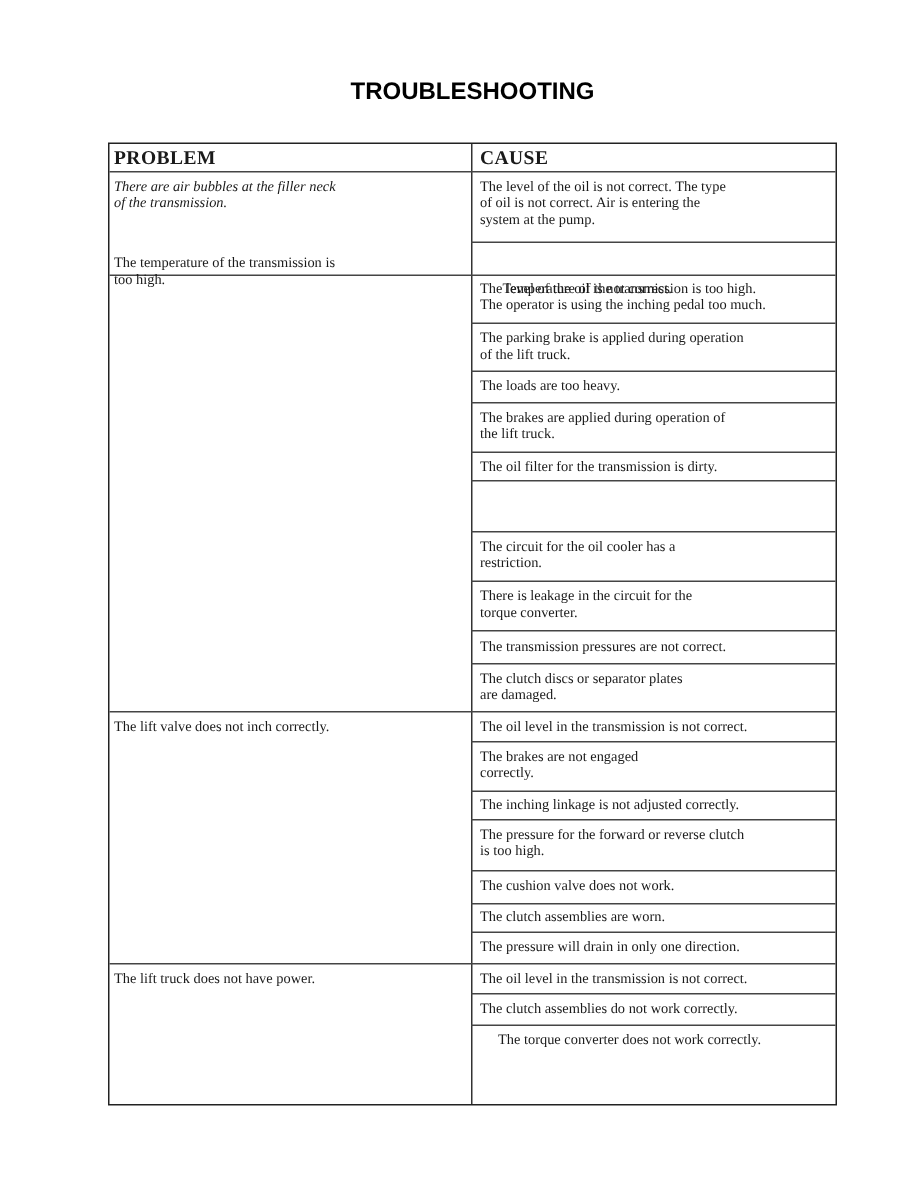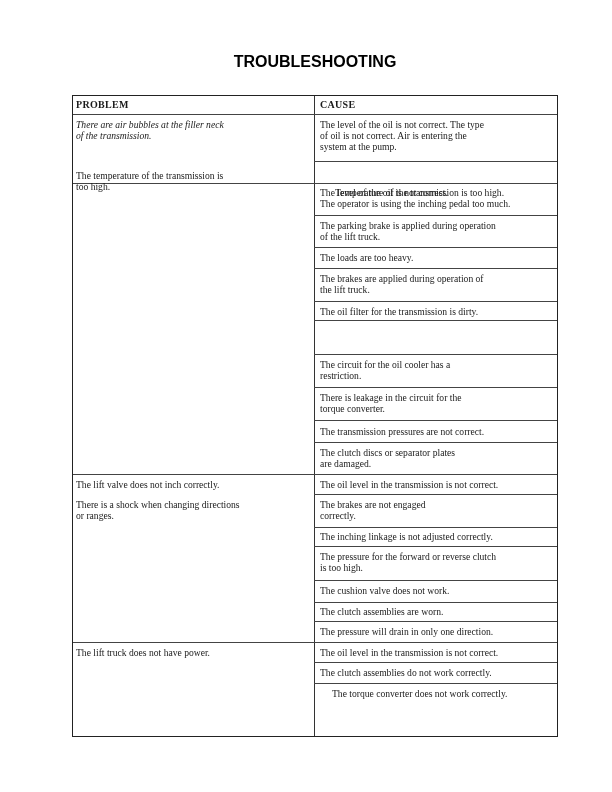--- a/index.html
+++ b/index.html
@@ -12,21 +12,21 @@
   .table {
     position: absolute; left: 72px; top: 95px; width: 486px; height: 642px;
     border: 1px solid #222; box-sizing: border-box;
   }
   .vdiv { position: absolute; left: 241px; top: 0; bottom: 0; width: 1px; background: #333; }
   .hline { position: absolute; height: 1px; background: #444; }
   .cell {
     position: absolute; font-family: "Liberation Serif", serif; font-size: 9.6px;
     line-height: 11px; color: #1a1a1a; white-space: pre-line;
   }
-  .hdr { font-weight: bold; letter-spacing: 0.3px; font-size: 10px; }
+  .hdr { font-weight: bold; letter-spacing: 0.3px; font-size: 13px; }
 </style>
 </head>
 <body>
 
 <div class="title">TROUBLESHOOTING</div>
 
 <div class="table">
   <div class="vdiv"></div>
 
   <div class="cell hdr" style="left:3px; top:3px;">PROBLEM</div>
@@ -64,22 +64,20 @@
   <div class="cell" style="left:247px; top:296px;">There is leakage in the circuit for the
 torque converter.</div>
   <div class="hline" style="left:241px; right:0; top:324px;"></div>
   <div class="cell" style="left:247px; top:330px;">The transmission pressures are not correct.</div>
   <div class="hline" style="left:241px; right:0; top:346px;"></div>
   <div class="cell" style="left:247px; top:351px;">The clutch discs or separator plates
 are damaged.</div>
   <div class="hline" style="left:0; right:0; top:378px;"></div>
 
   <div class="cell" style="left:3px; top:383px;">The lift valve does not inch correctly.</div>
-  <div class="cell" style="left:3px; top:403px;">There is a shock when changing directions
-or ranges.</div>
   <div class="cell" style="left:247px; top:383px;">The oil level in the transmission is not correct.</div>
   <div class="hline" style="left:241px; right:0; top:398px;"></div>
   <div class="cell" style="left:247px; top:403px;">The brakes are not engaged
 correctly.</div>
   <div class="hline" style="left:241px; right:0; top:431px;"></div>
   <div class="cell" style="left:247px; top:435px;">The inching linkage is not adjusted correctly.</div>
   <div class="hline" style="left:241px; right:0; top:450px;"></div>
   <div class="cell" style="left:247px; top:455px;">The pressure for the forward or reverse clutch
 is too high.</div>
   <div class="hline" style="left:241px; right:0; top:484px;"></div>

